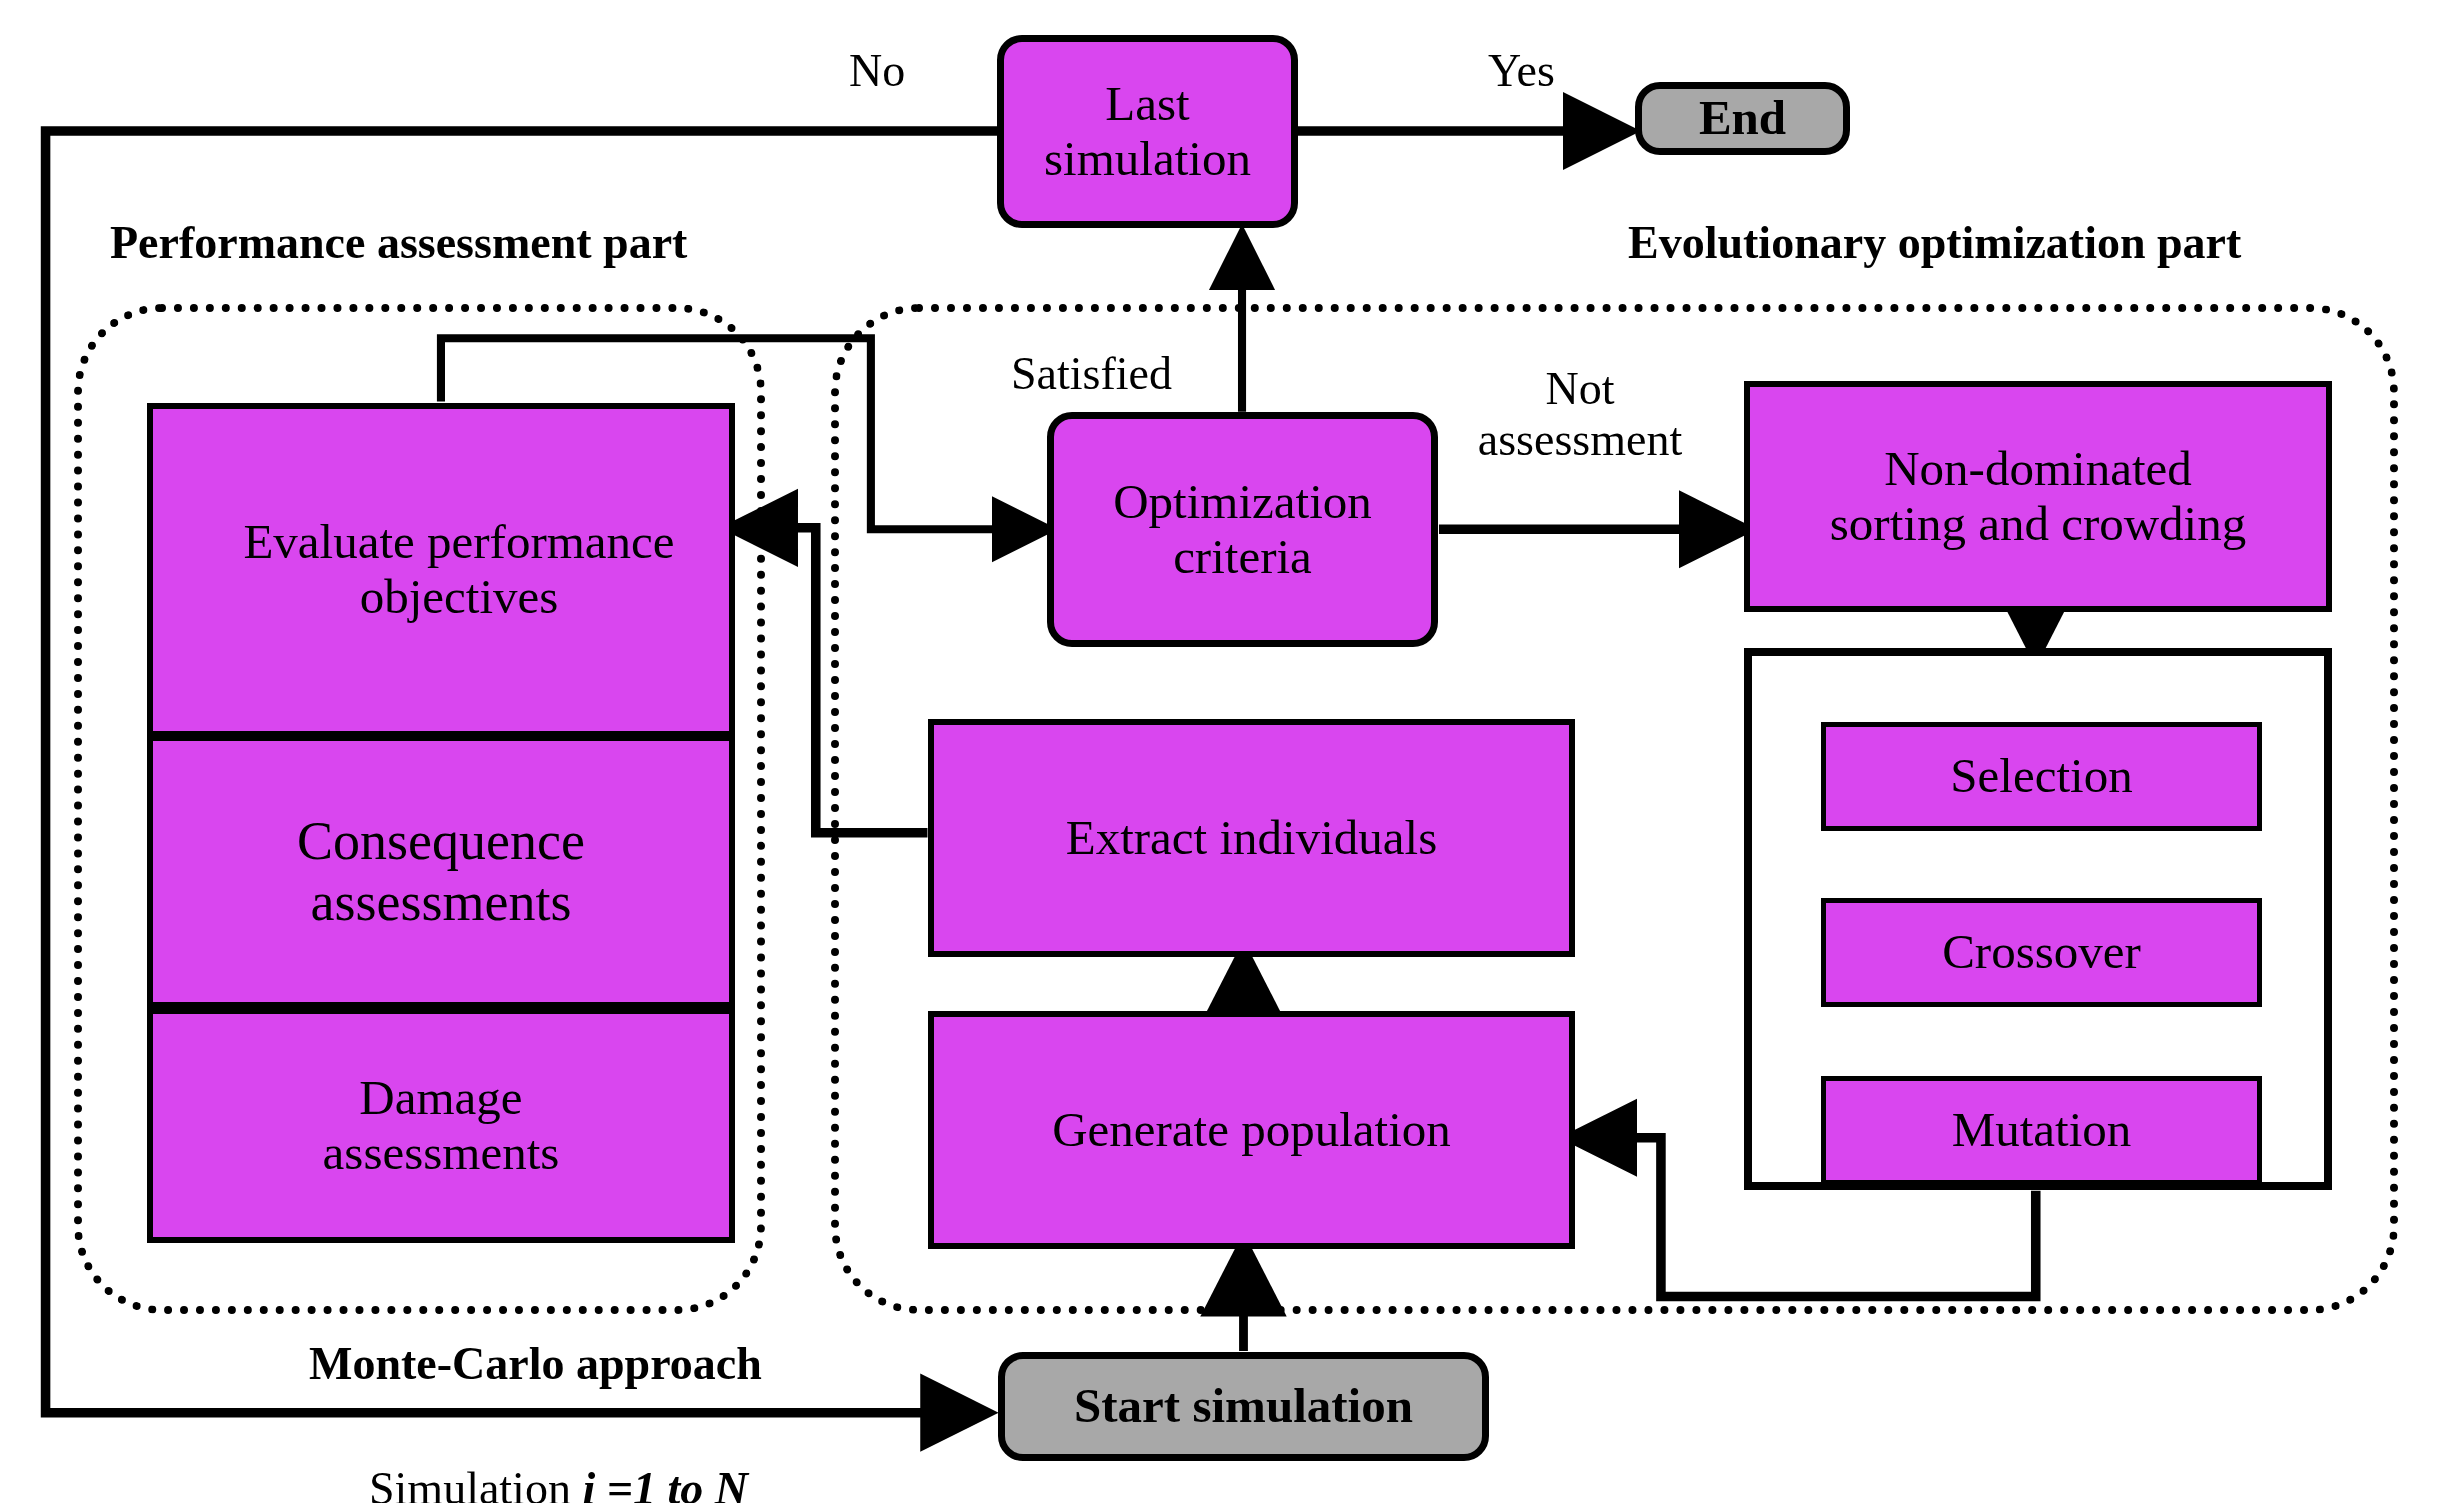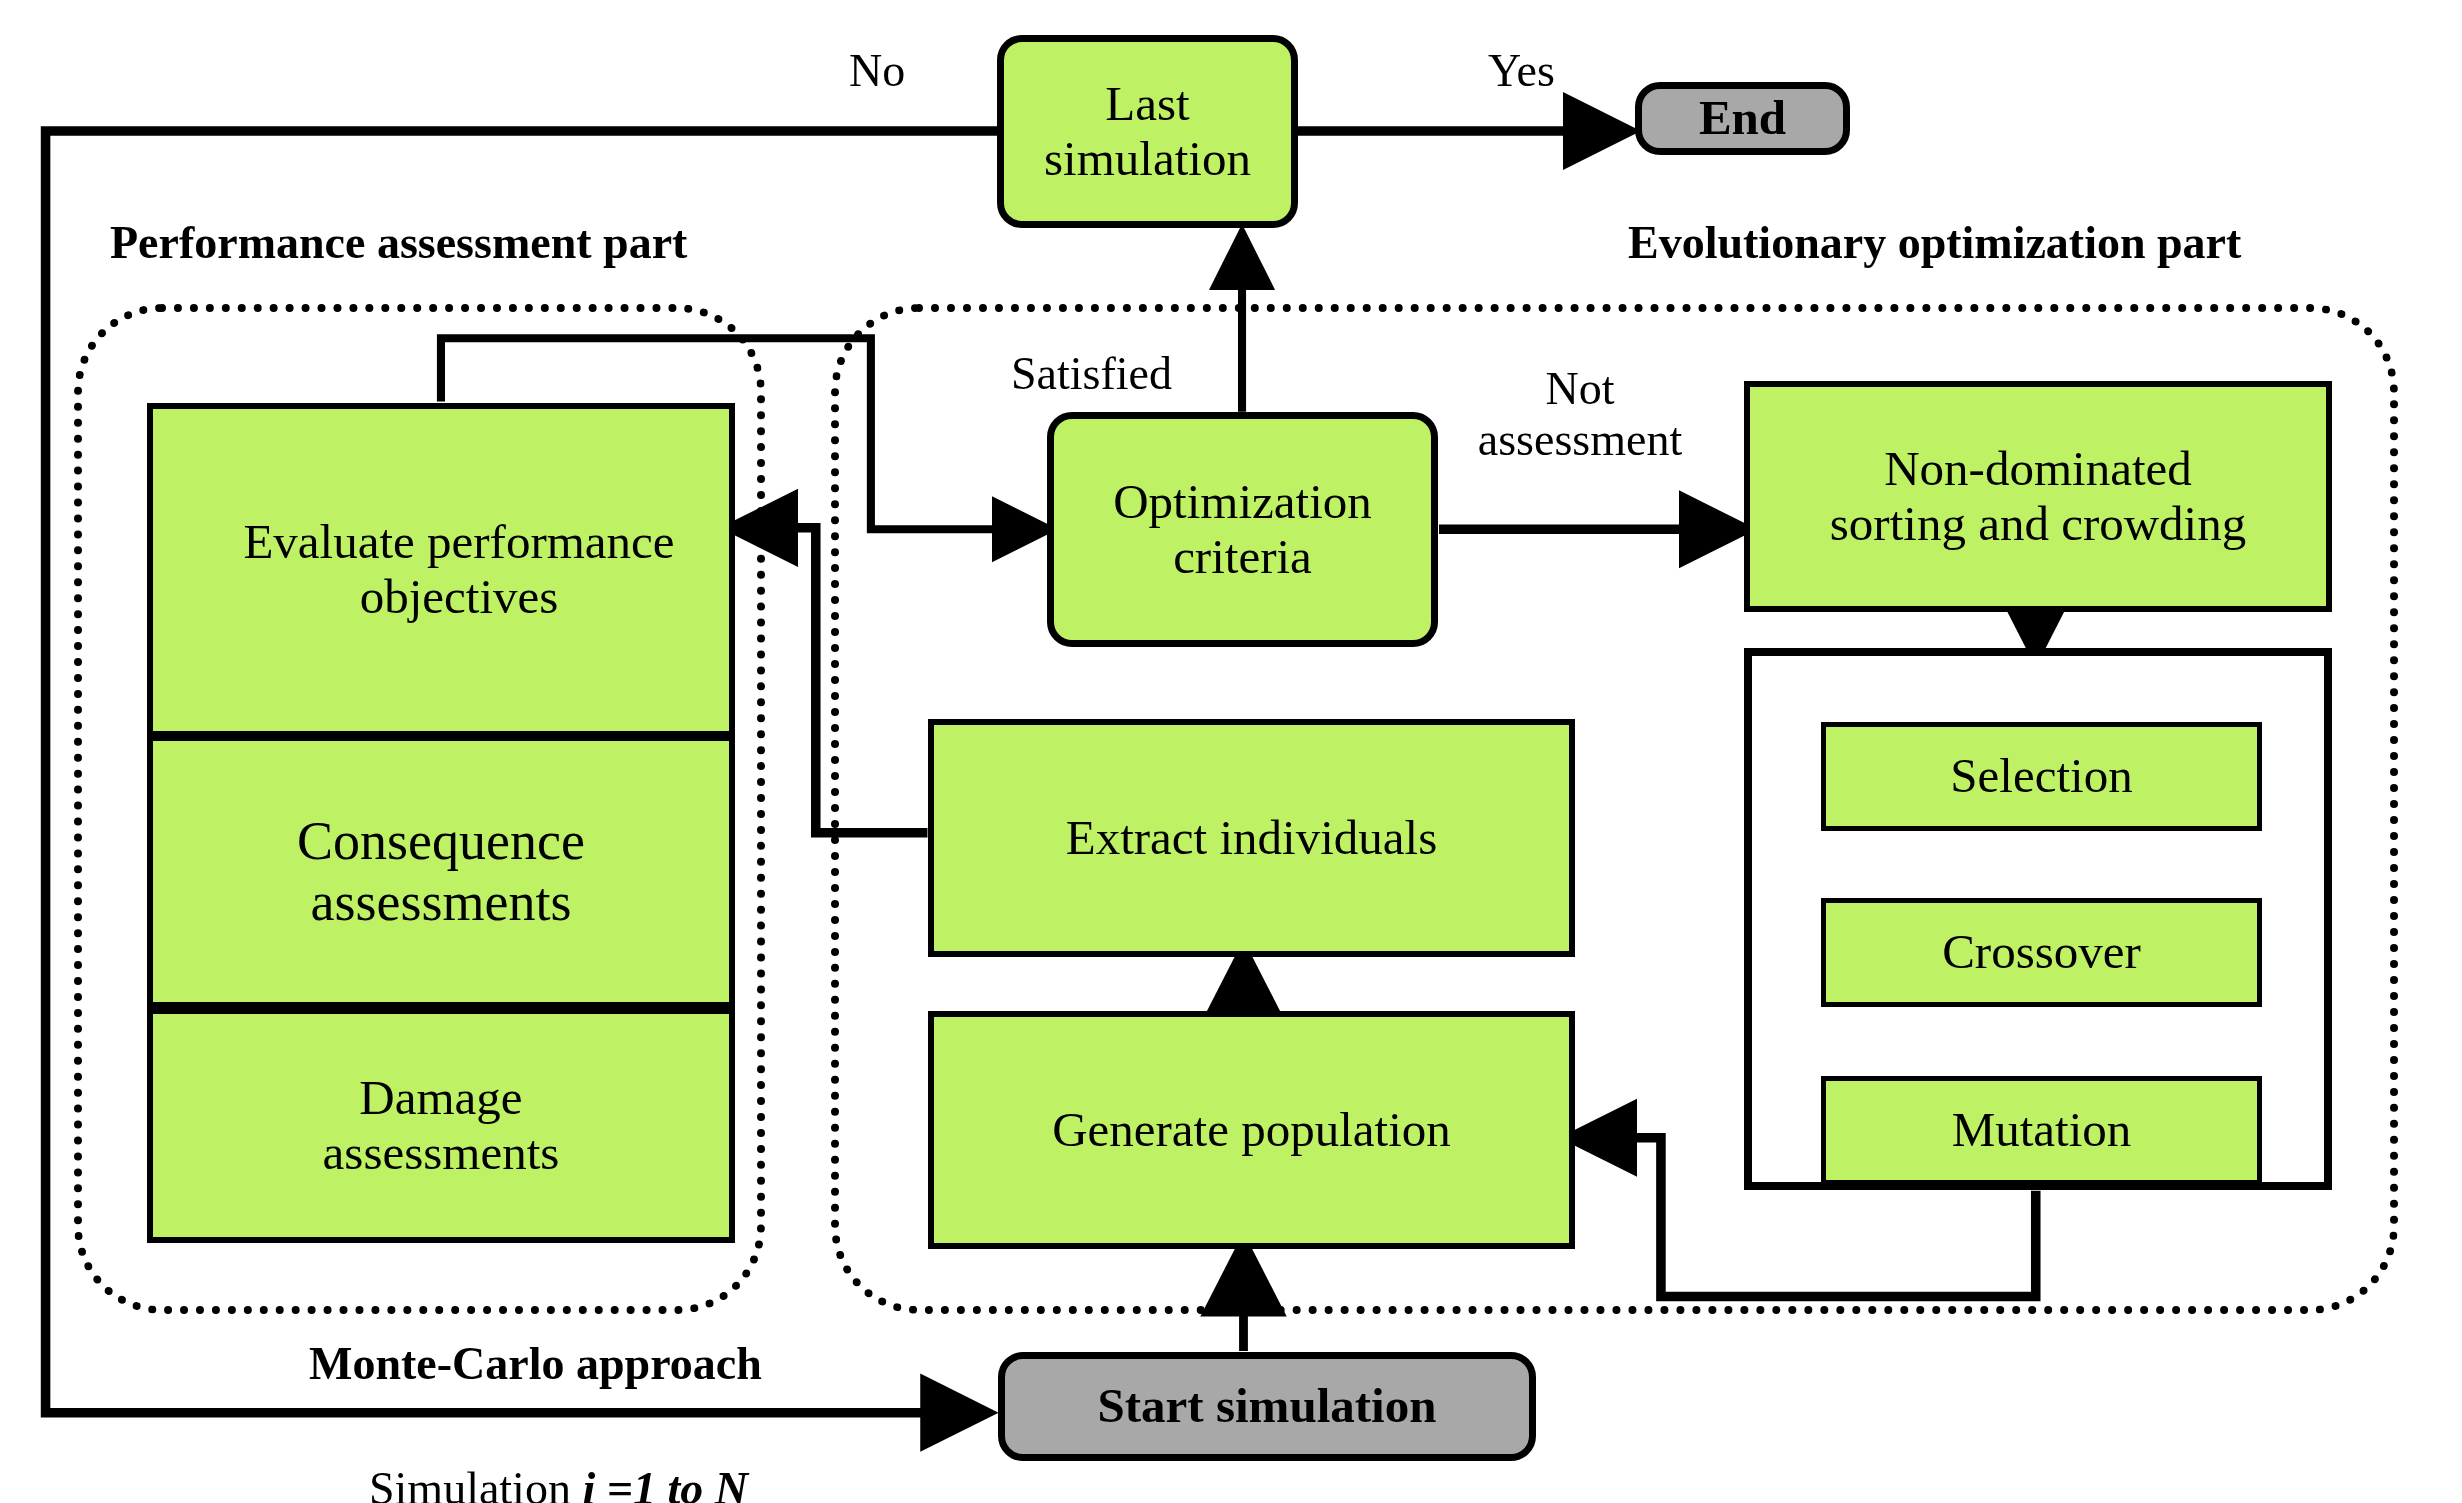--- a/index.html
+++ b/index.html
@@ -1,20 +1,20 @@
 <!DOCTYPE html>
 <html style="font-size:11.8px"><head>
 <meta charset="utf-8">
 <style>
   html,body{margin:0;padding:0;background:#fff;}
   body{font-family:"Liberation Serif", serif;}
   #stage{position:relative;width:2462px;height:1504px;background:#fff;overflow:hidden;}
   #svgroot{position:absolute;left:0;top:0;width:2462px;height:1504px;}
   .node{position:absolute;box-sizing:border-box;display:flex;align-items:center;justify-content:center;
-        text-align:center;background:#bef264;border:6.6px solid #000;color:#000;line-height:1.12;}
+        text-align:center;background:#d946ef;border:6.6px solid #000;color:#000;line-height:1.12;}
   .node.thin{border-width:5.9px;}
   .term{border-radius:25px;border-width:7.4px;}
   .gray{background:#a8a8a8;}
   .bold{font-weight:bold;}
   .lbl{position:absolute;color:#000;white-space:pre;line-height:1.1;text-align:right;}
   .lbl.bold{font-weight:bold;}
   .dotbox{position:absolute;box-sizing:border-box;border:8px dotted #000;border-radius:88px;background:transparent;}
   .container{position:absolute;box-sizing:border-box;border:8px solid #000;background:#fff;}
 </style>
 </head>
@@ -85,21 +85,21 @@
 
   <div class="lbl" style="left:323px; top:1413px; font-size:46px;">
     <span>Simulation </span><span class="bold" style="font-style:italic;">i =1 to N</span>
   </div>
 
   <div class="node term" style="left:997px; top:35px; width:301px; height:193px; font-size:49px; white-space:pre-line;">Last
 simulation</div>
 
   <div class="node term gray bold" style="left:1635px; top:82px; width:215px; height:73px; font-size:49px;">End</div>
 
-  <div class="node term gray bold" style="left:998px; top:1352px; width:538px; height:109px; font-size:49px;">Start simulation</div>
+  <div class="node term gray bold" style="left:998px; top:1352px; width:491px; height:109px; font-size:49px;">Start simulation</div>
 
   <div class="node" style="left:147px; top:403px; width:588px; height:334px; font-size:49px; white-space:pre-line;padding-left:36px;">Evaluate performance
 objectives</div>
 
   <div class="node" style="left:147px; top:735px; width:588px; height:273px; font-size:54px; white-space:pre-line;">Consequence
 assessments</div>
 
   <div class="node" style="left:147px; top:1008px; width:588px; height:235px; font-size:49px; white-space:pre-line;">Damage
 assessments</div>
 

